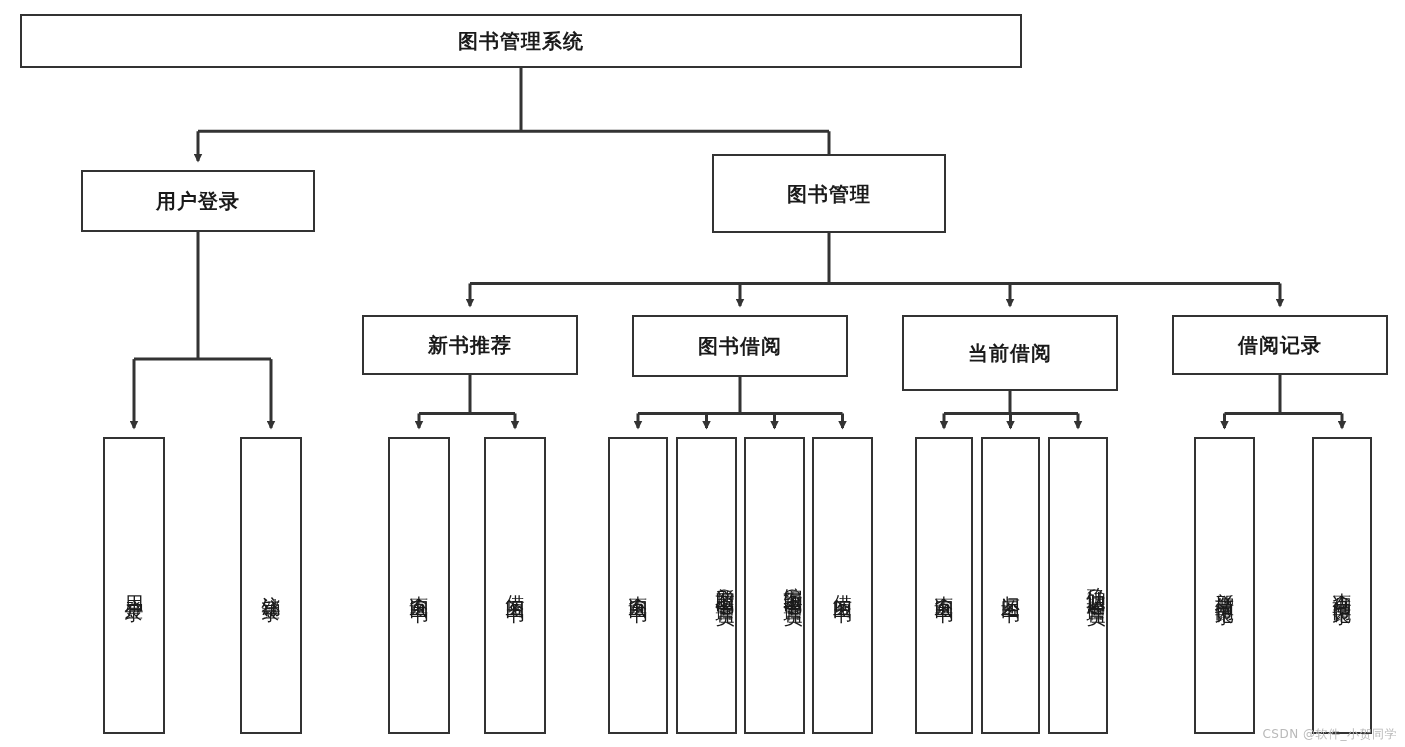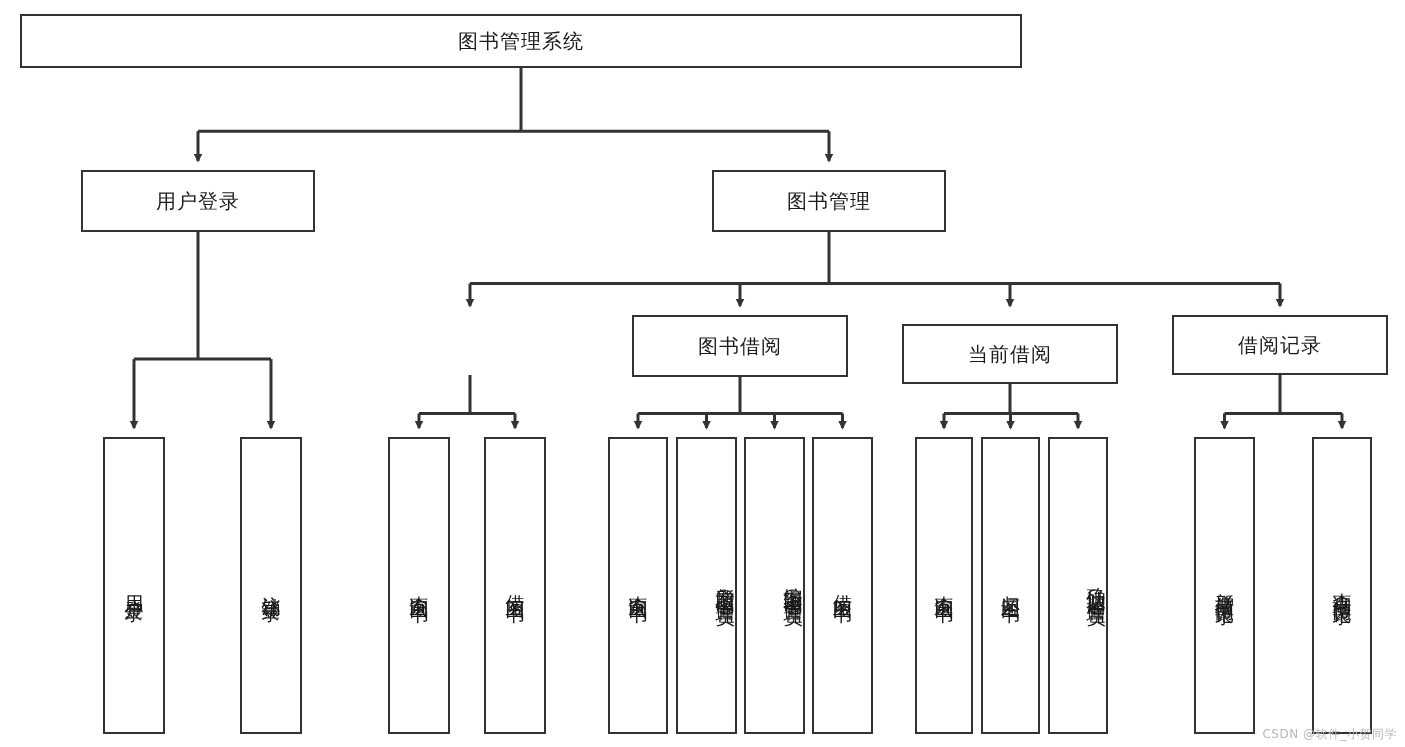--- a/index.html
+++ b/index.html
@@ -31,20 +31,21 @@
     background: #ffffff;
     display: flex;
     align-items: center;
     justify-content: center;
     color: #1a1a1a;
   }
   .node.h {
     font-size: 20px;
     line-height: 1.2;
     letter-spacing: 1px;
+    font-weight: bold;
   }
   .node.v {
     writing-mode: vertical-rl;
     text-orientation: upright;
     font-size: 19px;
     line-height: 1.05;
     letter-spacing: 3px;
     padding-top: 4px;
     padding-bottom: 4px;
   }
@@ -100,28 +101,31 @@
       </g>
   </svg>
 
   <div class="node h" style="left: 20px; top: 14px; width: 1002px; height: 54px;">
       <span>图书管理系统</span>
     </div>
 
   <div class="node h" style="left: 81px; top: 170px; width: 234px; height: 62px;">
       <span>用户登录</span>
     </div>
-  <div class="node h" style="left: 712px; top: 170px; width: 234px; height: 62px;">
+  <div class="node h" style="left: 712px; top: 154px; width: 234px; height: 79px;">
       <span>图书管理</span>
     </div>
 
+  <div class="node h" style="left: 362px; top: 315px; width: 216px; height: 60px;">
+      <span>新书推荐</span>
+    </div>
   <div class="node h" style="left: 632px; top: 315px; width: 216px; height: 62px;">
       <span>图书借阅</span>
     </div>
-  <div class="node h" style="left: 902px; top: 324px; width: 216px; height: 60px; text-align: right;">
+  <div class="node h" style="left: 902px; top: 315px; width: 216px; height: 76px; text-align: right;">
       <span>当前借阅</span>
     </div>
   <div class="node h" style="left: 1172px; top: 315px; width: 216px; height: 60px; text-align: right;">
       <span>借阅记录</span>
     </div>
 
   <div class="node v" style="left: 103px; top: 437px; width: 62px; height: 297px;">
       <span>用户登录</span>
     </div>
   <div class="node v" style="left: 240px; top: 437px; width: 62px; height: 297px;">

